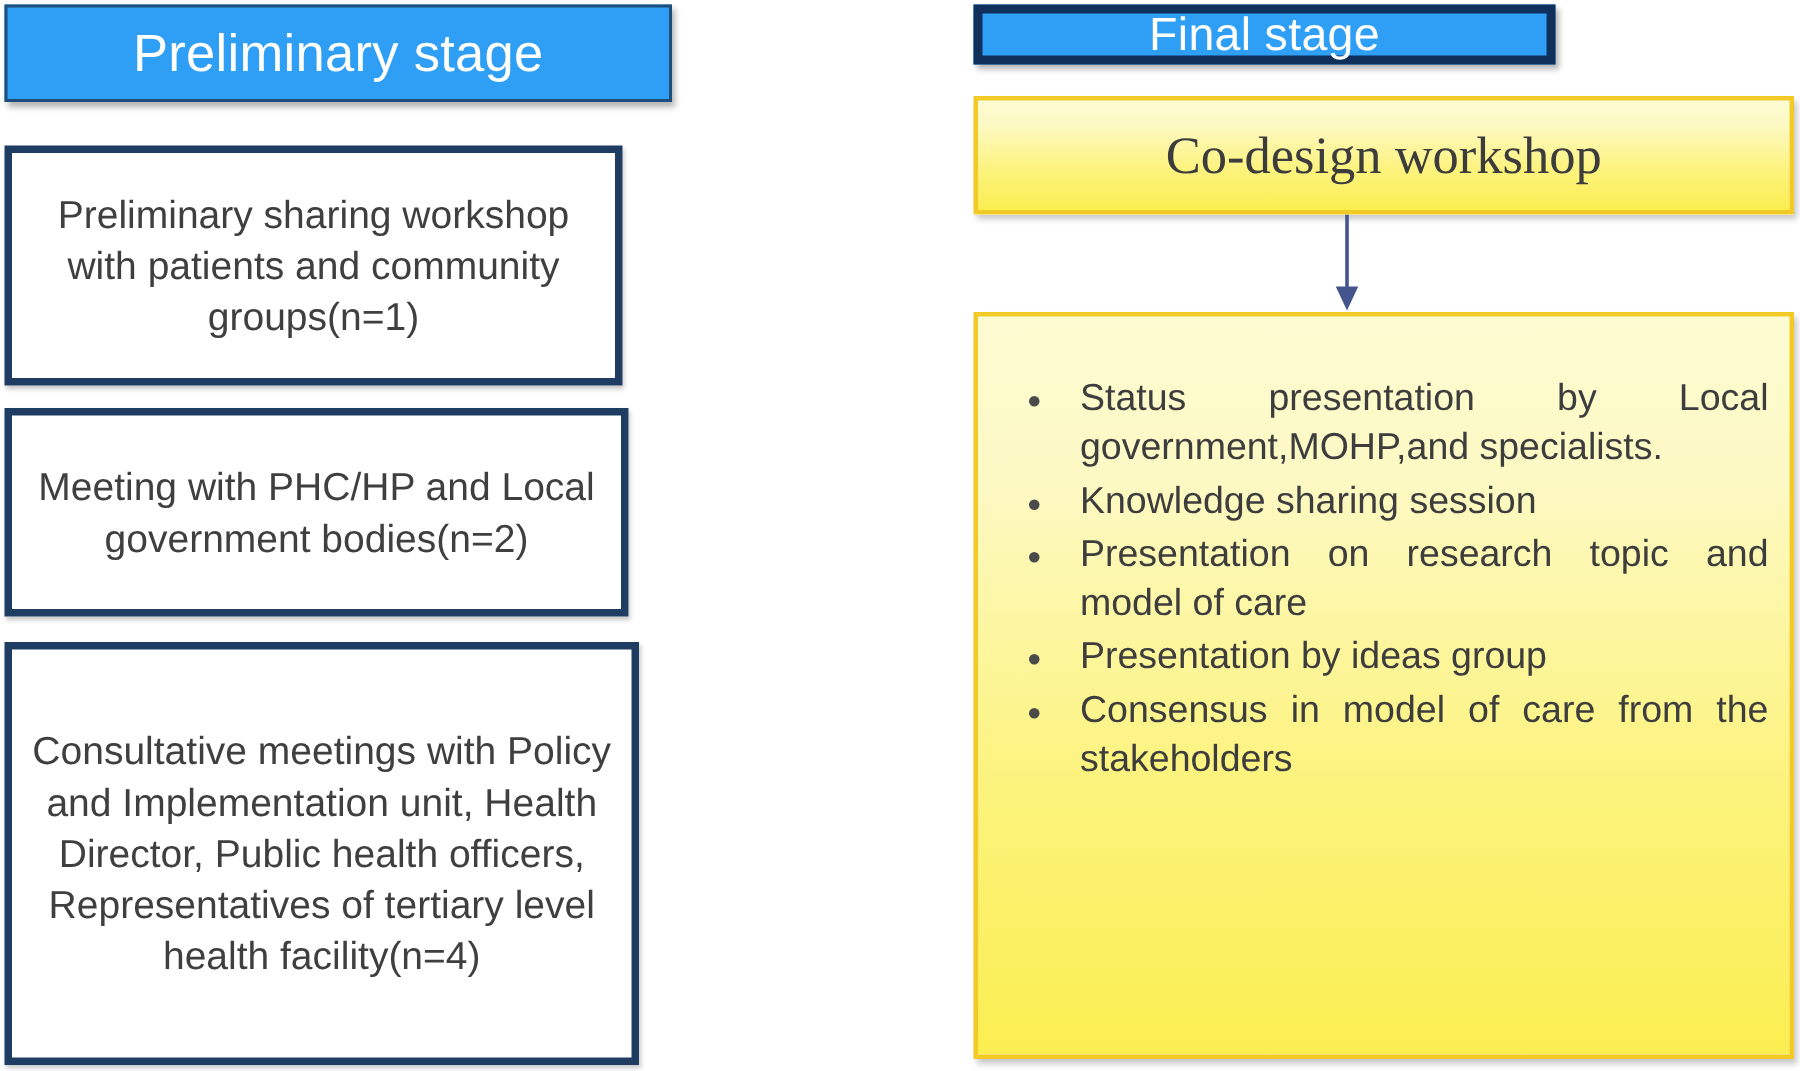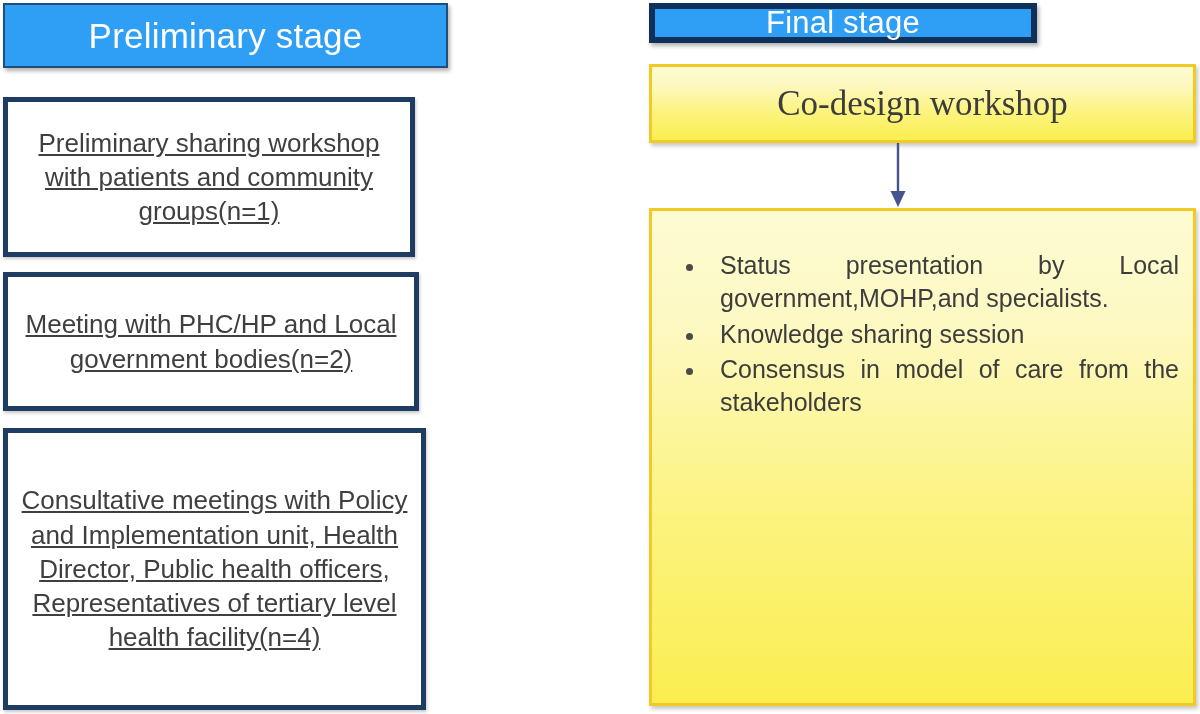--- a/index.html
+++ b/index.html
@@ -48,21 +48,20 @@
     border: 5px solid #1f3d63;
     display: flex;
     align-items: center;
     justify-content: center;
     text-align: center;
     font-size: 26px;
     line-height: 1.32;
     color: #3f3f3f;
     padding: 4px 10px;
     box-shadow: 1px 2px 3px rgba(0,0,0,.22);
-    text-decoration: underline;
   }
   .prelim-box-1 { left: 3px;  top: 97px;  width: 412px; height: 160px; }
   .prelim-box-2 { left: 3px;  top: 272px; width: 416px; height: 139px; }
   .prelim-box-3 { left: 3px;  top: 428px; width: 423px; height: 282px; }
 
   .prelim-text { display: block; width: 100%; }
 
   
   .yellow-box {
     background: linear-gradient(to bottom, #fdfbd2 0%, #fdf9c4 22%, #fcf37f 62%, #faee50 100%);
@@ -151,16 +150,22 @@
 
 <div class="abs yellow-box bullets-box">
   <ul class="bullet-list">
     <li>
       <span>Status presentation by Local government,MOHP,and specialists.</span>
     </li>
     <li class="no-justify">
       <span>Knowledge sharing session</span>
     </li>
     <li>
+      <span>Presentation on research topic and model of care</span>
+    </li>
+    <li class="no-justify">
+      <span>Presentation by ideas group</span>
+    </li>
+    <li>
       <span>Consensus in model of care from the stakeholders</span>
     </li>
   </ul>
 </div>
 
 </body></html>

